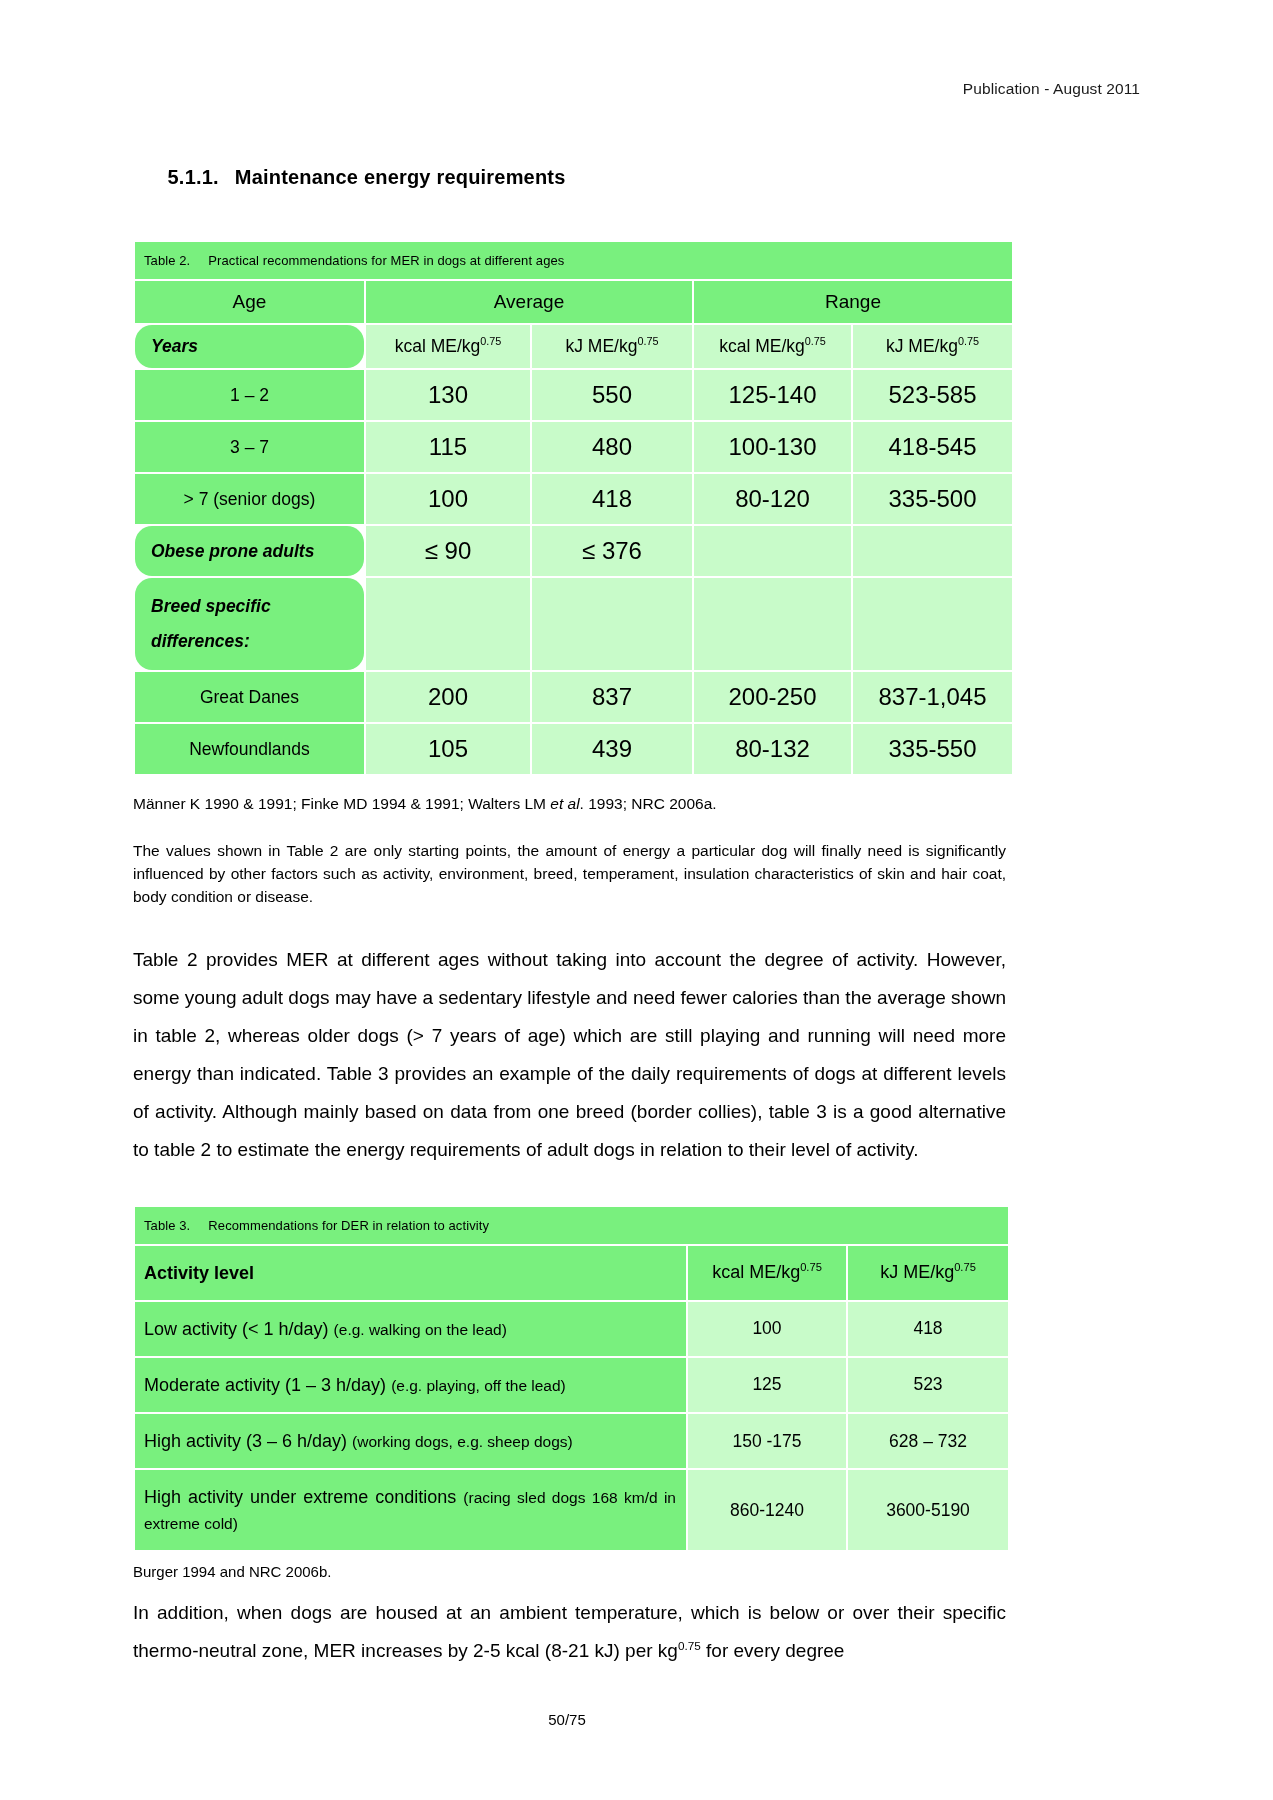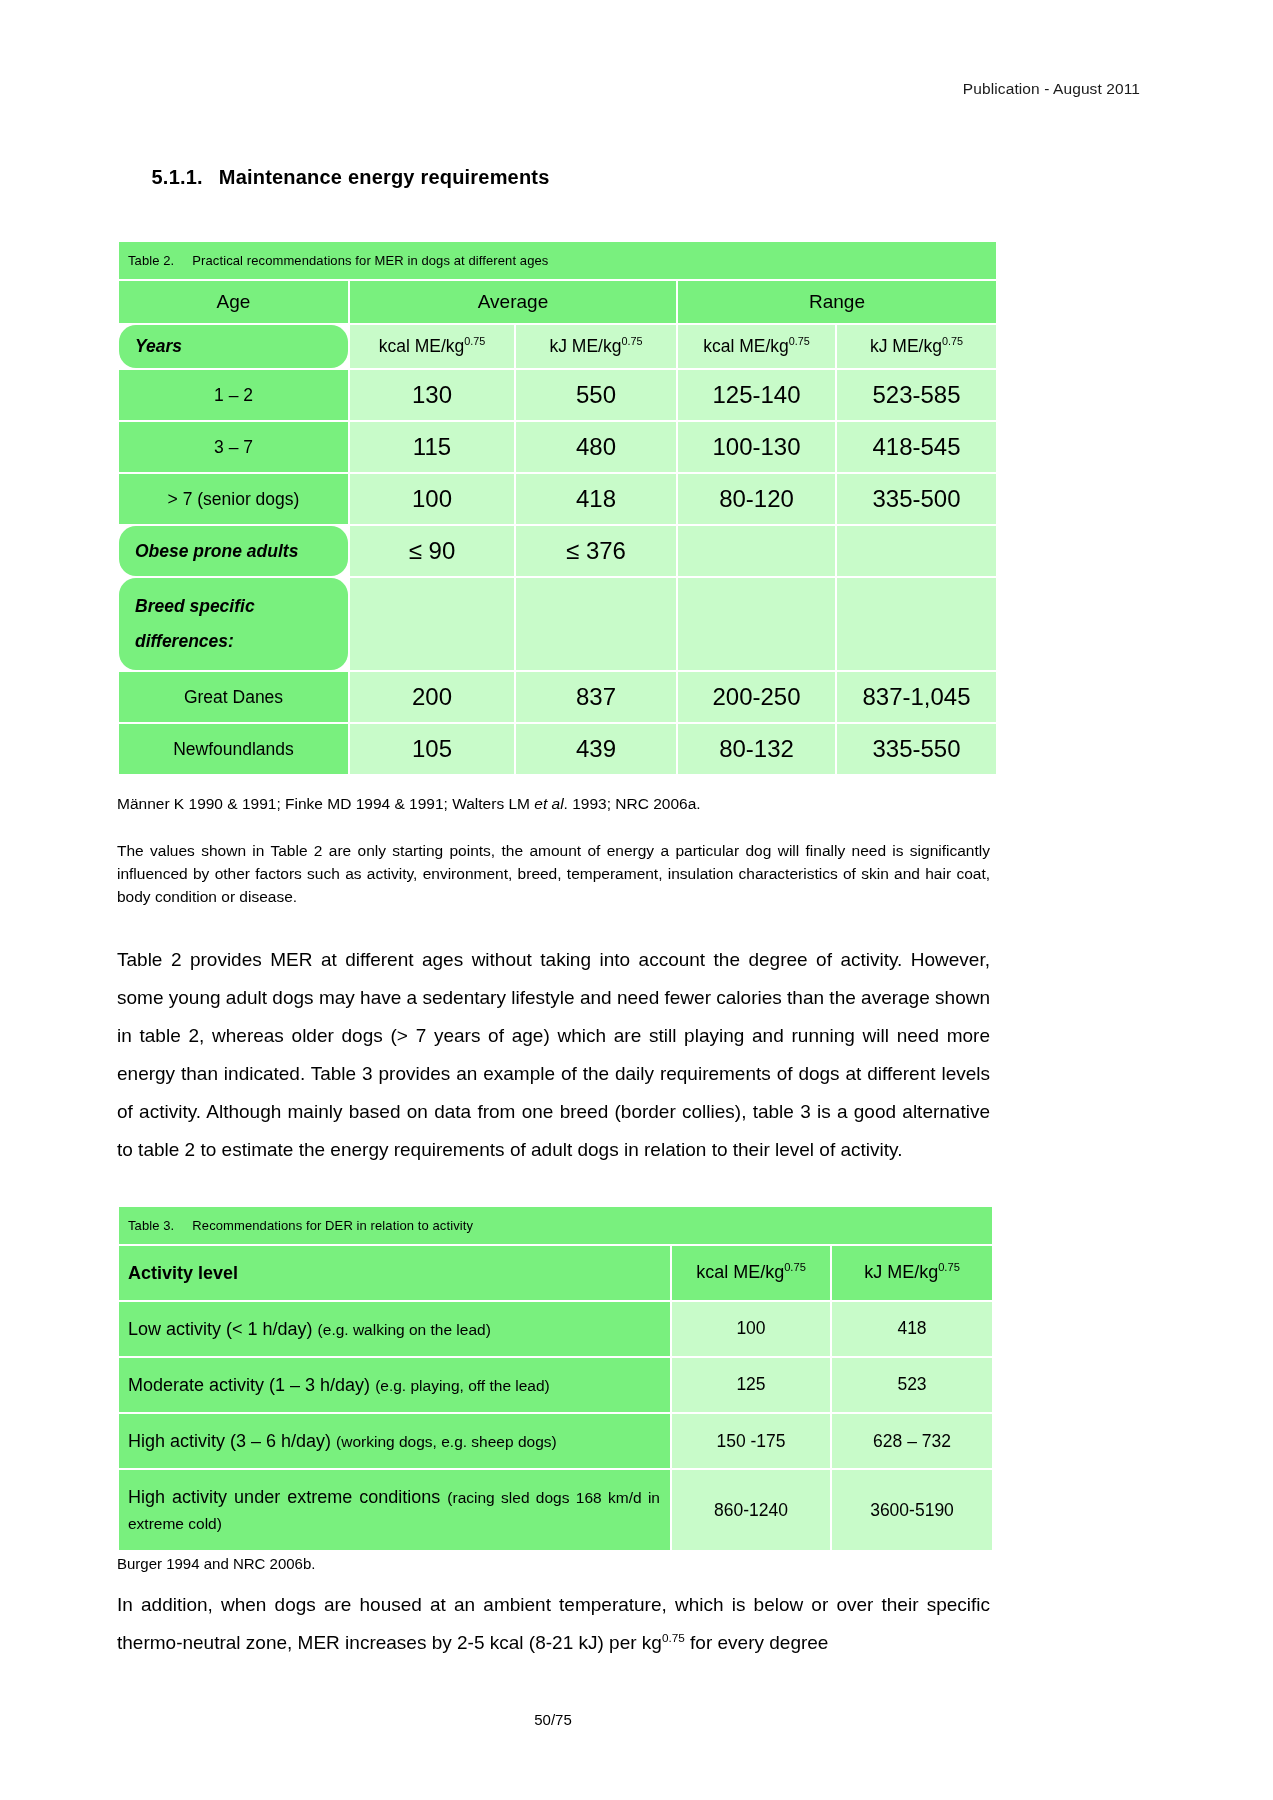--- a/index.html
+++ b/index.html
@@ -28,21 +28,21 @@
     right: 133px;
     font-size: 15.5px;
     letter-spacing: 0.1px;
     color: #1a1a1a;
   }
 
   
   .content {
     position: absolute;
     top: 143px;
-    left: 117px;
+    left: 133px;
     width: 873px;
   }
 
   .section-heading {
     font-size: 20px;
     font-weight: bold;
     letter-spacing: 0.2px;
     margin: 0 0 28px 0;
     white-space: pre;
   }
@@ -144,28 +144,28 @@
     padding: 14px 4px !important;
   }
   .t3-val {
     background: #c8fbc9;
     font-size: 17.5px;
     padding: 14px 4px !important;
   }
 
   .tight-note {
     font-size: 15px;
-    margin: 3px 0 0 0;
+    margin: 11px 0 0 0;
   }
 
   
   .folio {
     position: absolute;
     bottom: 72px;
-    left: 0;
+    left: 14px;
     width: 1106px;
     text-align: center;
     font-size: 15px;
   }
 </style>
 </head>
 <body>
 
 <div class="page">
 

